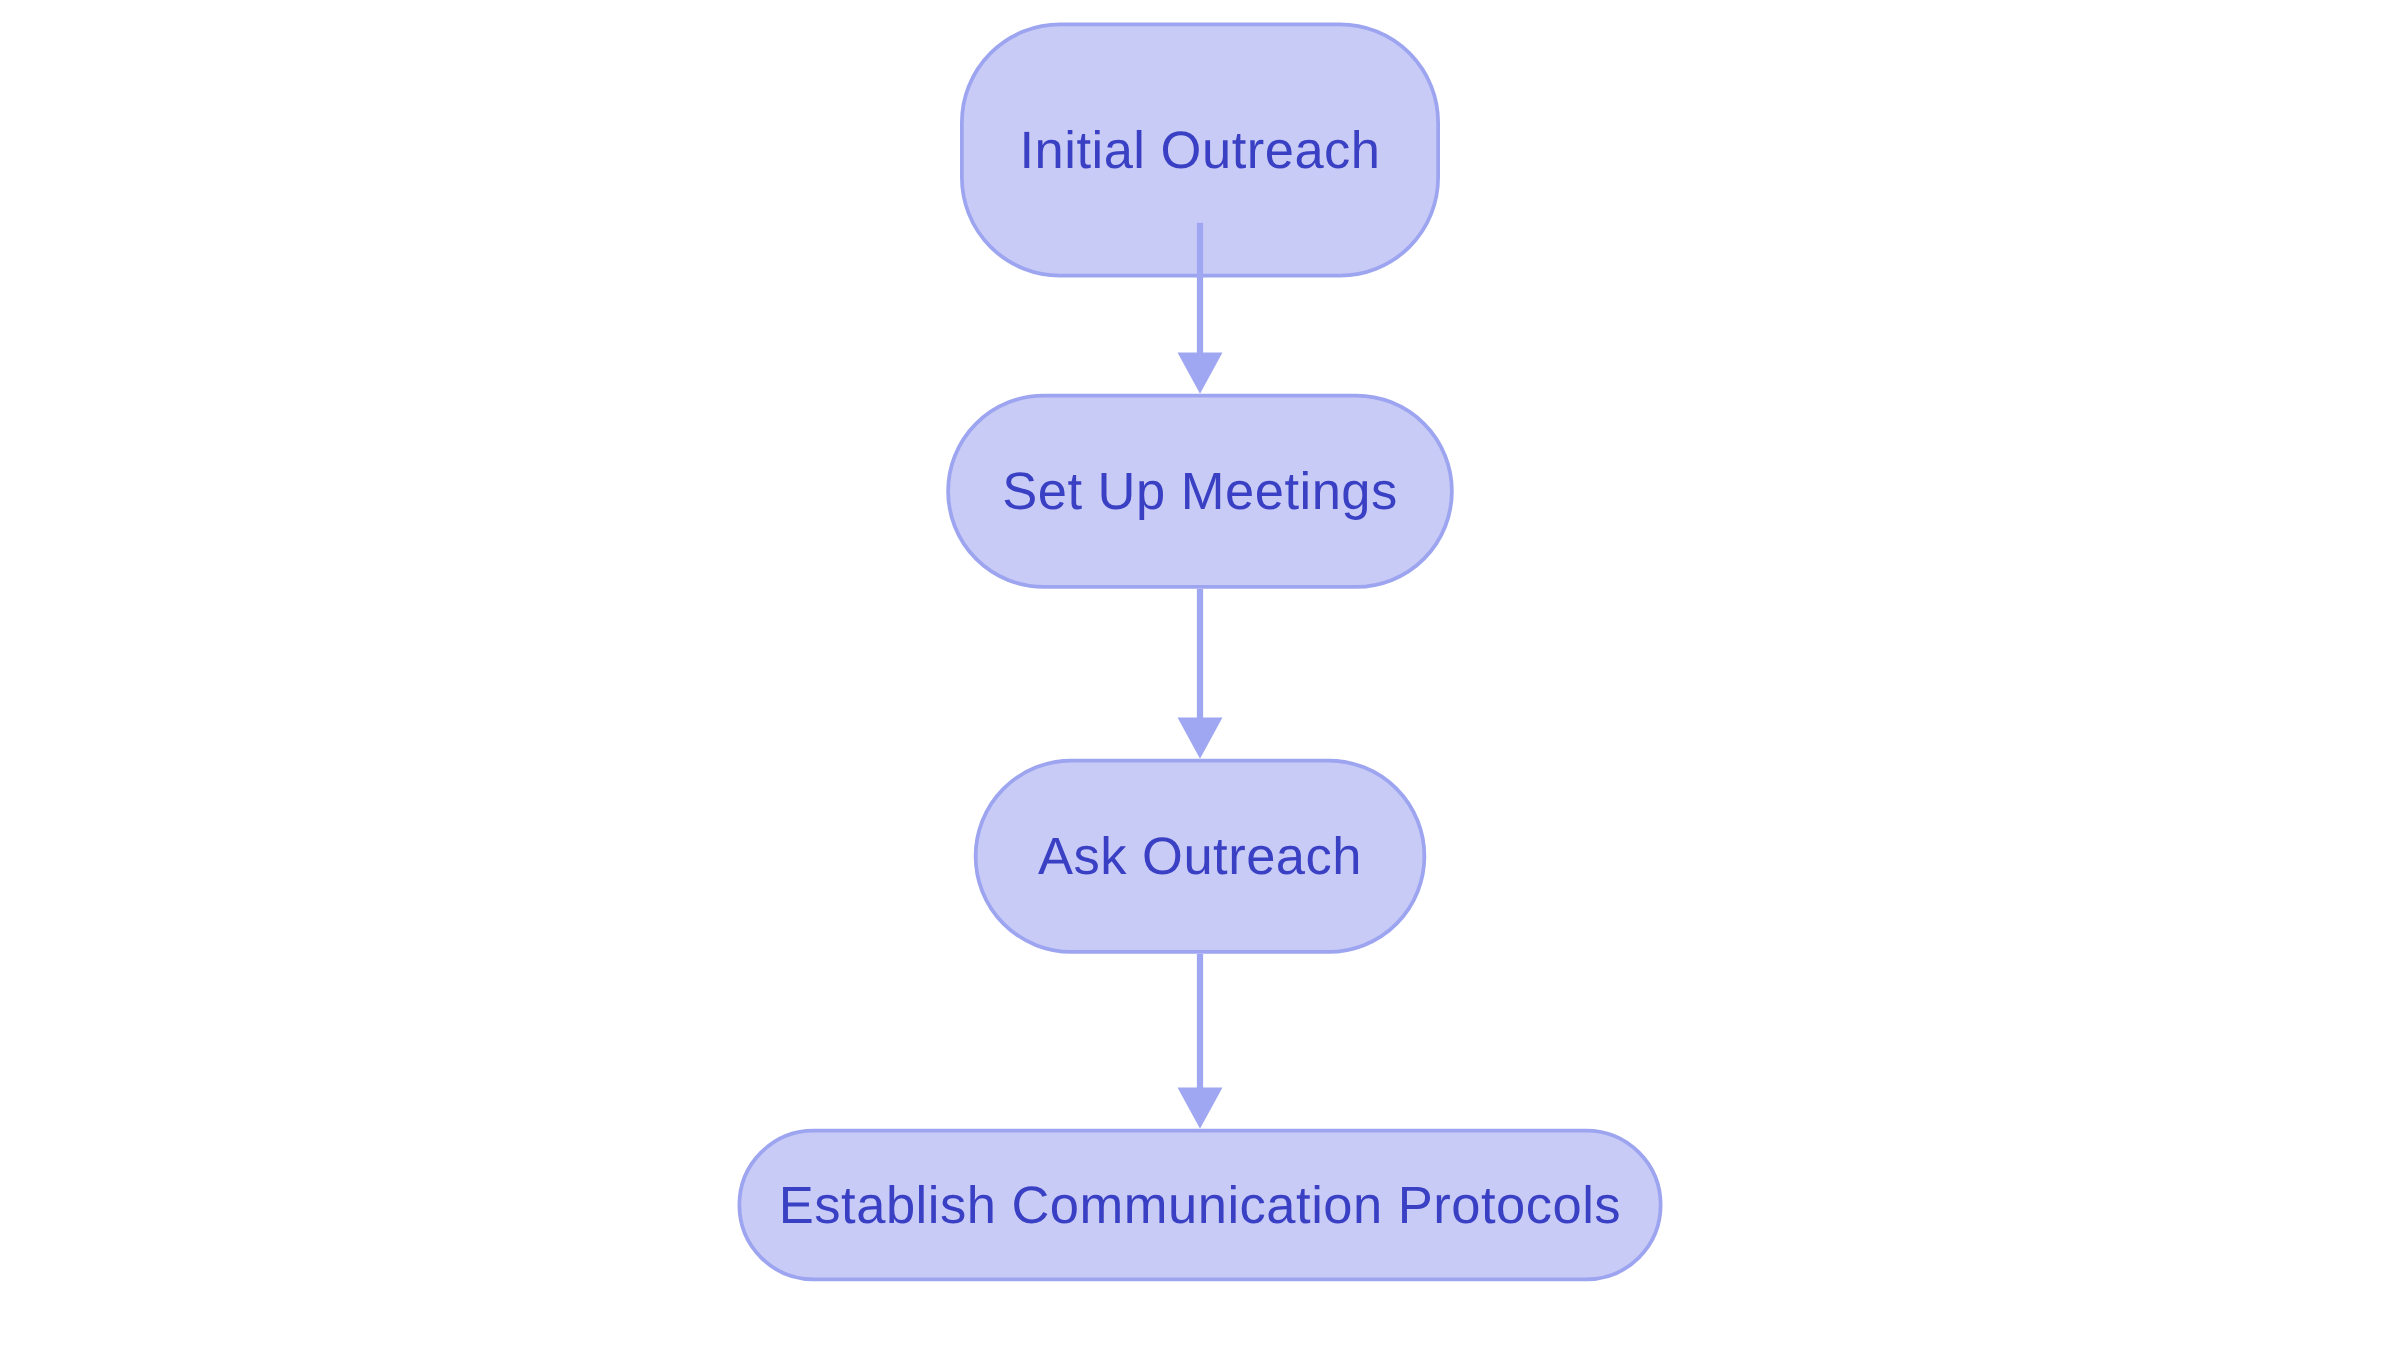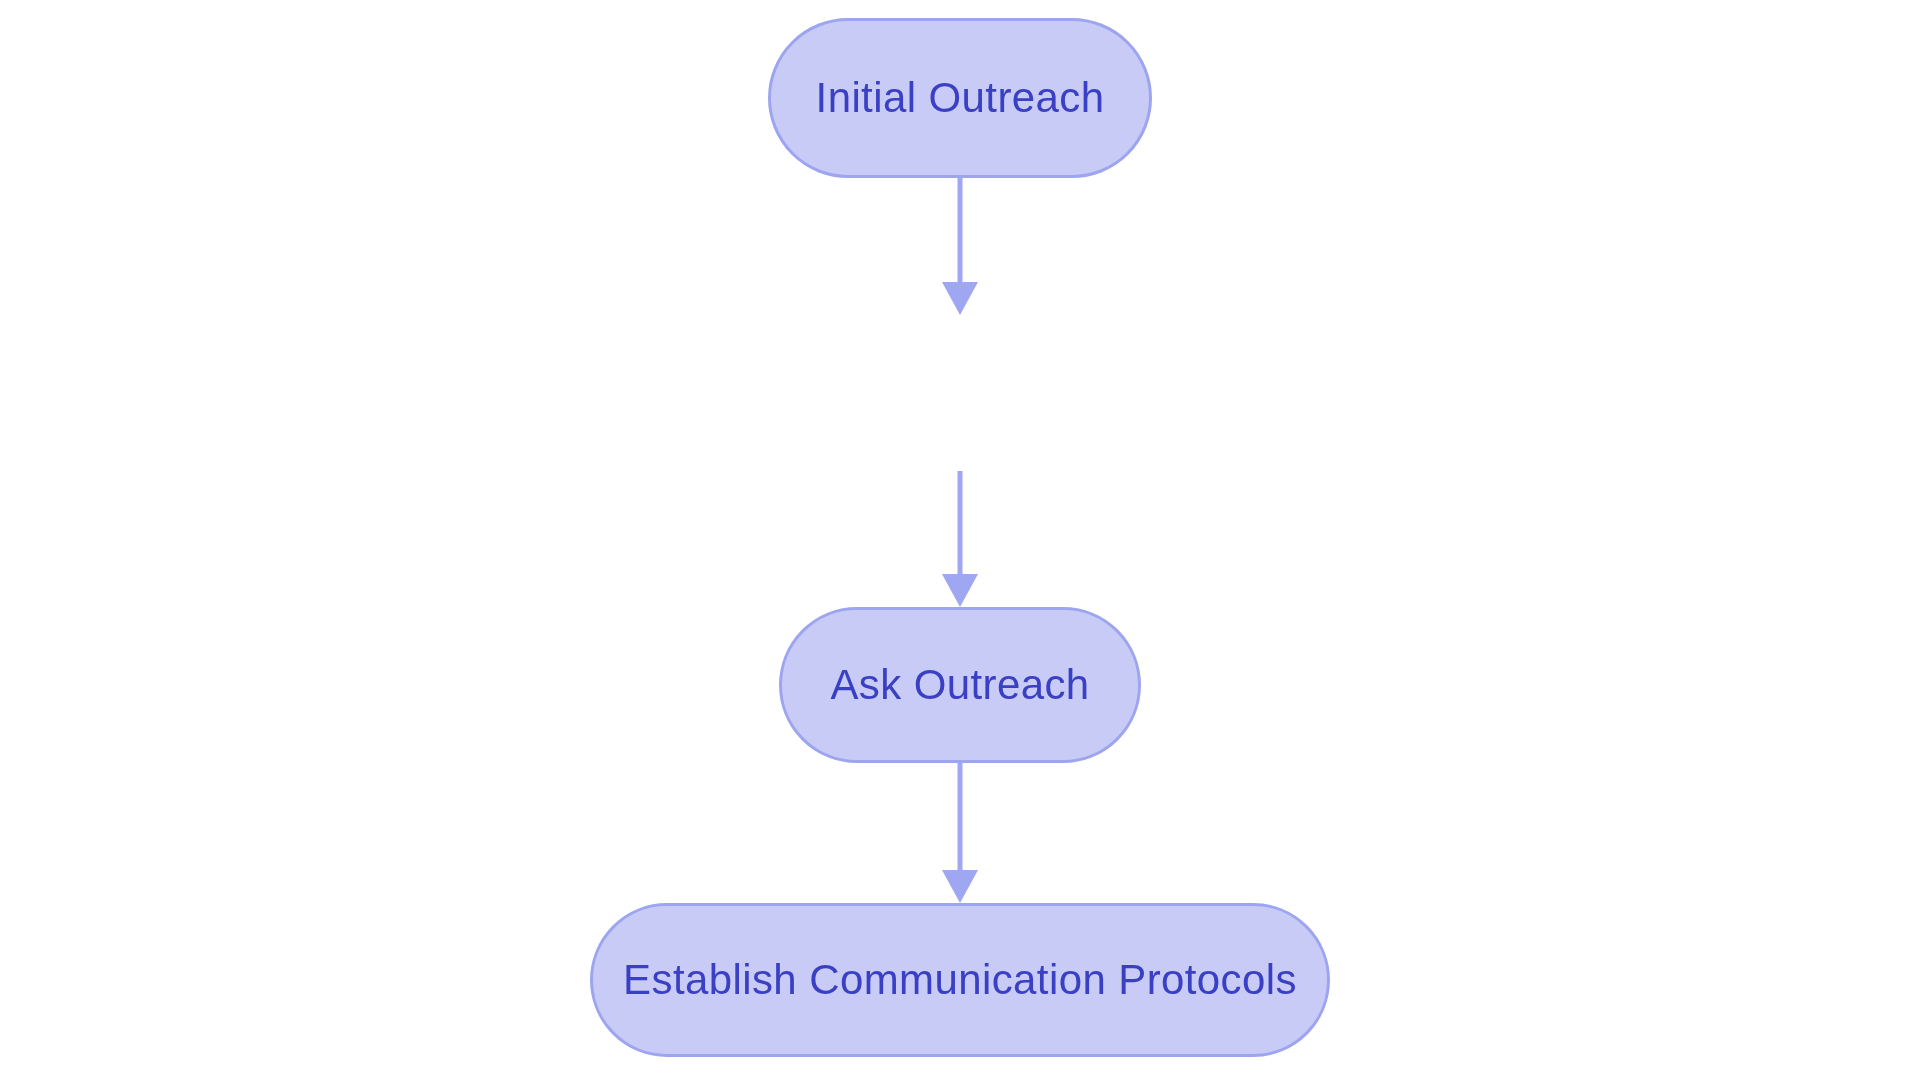--- a/index.html
+++ b/index.html
@@ -26,24 +26,24 @@
     justify-content: center;
   }
   .node-label {
     color: #3A40C3;
     font-size: 42px;
     font-weight: 400;
     letter-spacing: 0.4px;
     white-space: nowrap;
     user-select: none;
   }
-  .n1 { left: 768px; top: 18px;  width: 384px; height: 160px; }
+  .n1 { left: 768px; top: 18px;  width: 384px; height: 204px; }
   .n2 { left: 757px; top: 315px; width: 406px; height: 156px; }
   .n3 { left: 779px; top: 607px; width: 362px; height: 156px; }
-  .n4 { left: 590px; top: 903px; width: 740px; height: 154px; }
+  .n4 { left: 590px; top: 903px; width: 740px; height: 122px; }
   .arrow {
     position: absolute;
     left: 930px;
     width: 60px;
     display: block;
   }
   .a1 { top: 178px; height: 137px; }
   .a2 { top: 471px; height: 136px; }
   .a3 { top: 763px; height: 140px; }
 </style>
@@ -54,20 +54,23 @@
 
   <div class="node n1">
     <span class="node-label">Initial Outreach</span>
   </div>
 
   <svg class="arrow a1" viewBox="0 0 60 137" xmlns="http://www.w3.org/2000/svg" aria-hidden="true">
     <line x1="30" y1="0" x2="30" y2="106" stroke="#A0A7F2" stroke-width="5"></line>
     <polygon points="12,104 48,104 30,137" fill="#A0A7F2"></polygon>
   </svg>
 
+  <div class="node n2">
+    <span class="node-label">Set Up Meetings</span>
+  </div>
 
   <svg class="arrow a2" viewBox="0 0 60 136" xmlns="http://www.w3.org/2000/svg" aria-hidden="true">
     <line x1="30" y1="0" x2="30" y2="105" stroke="#A0A7F2" stroke-width="5"></line>
     <polygon points="12,103 48,103 30,136" fill="#A0A7F2"></polygon>
   </svg>
 
   <div class="node n3">
     <span class="node-label">Ask Outreach</span>
   </div>
 

